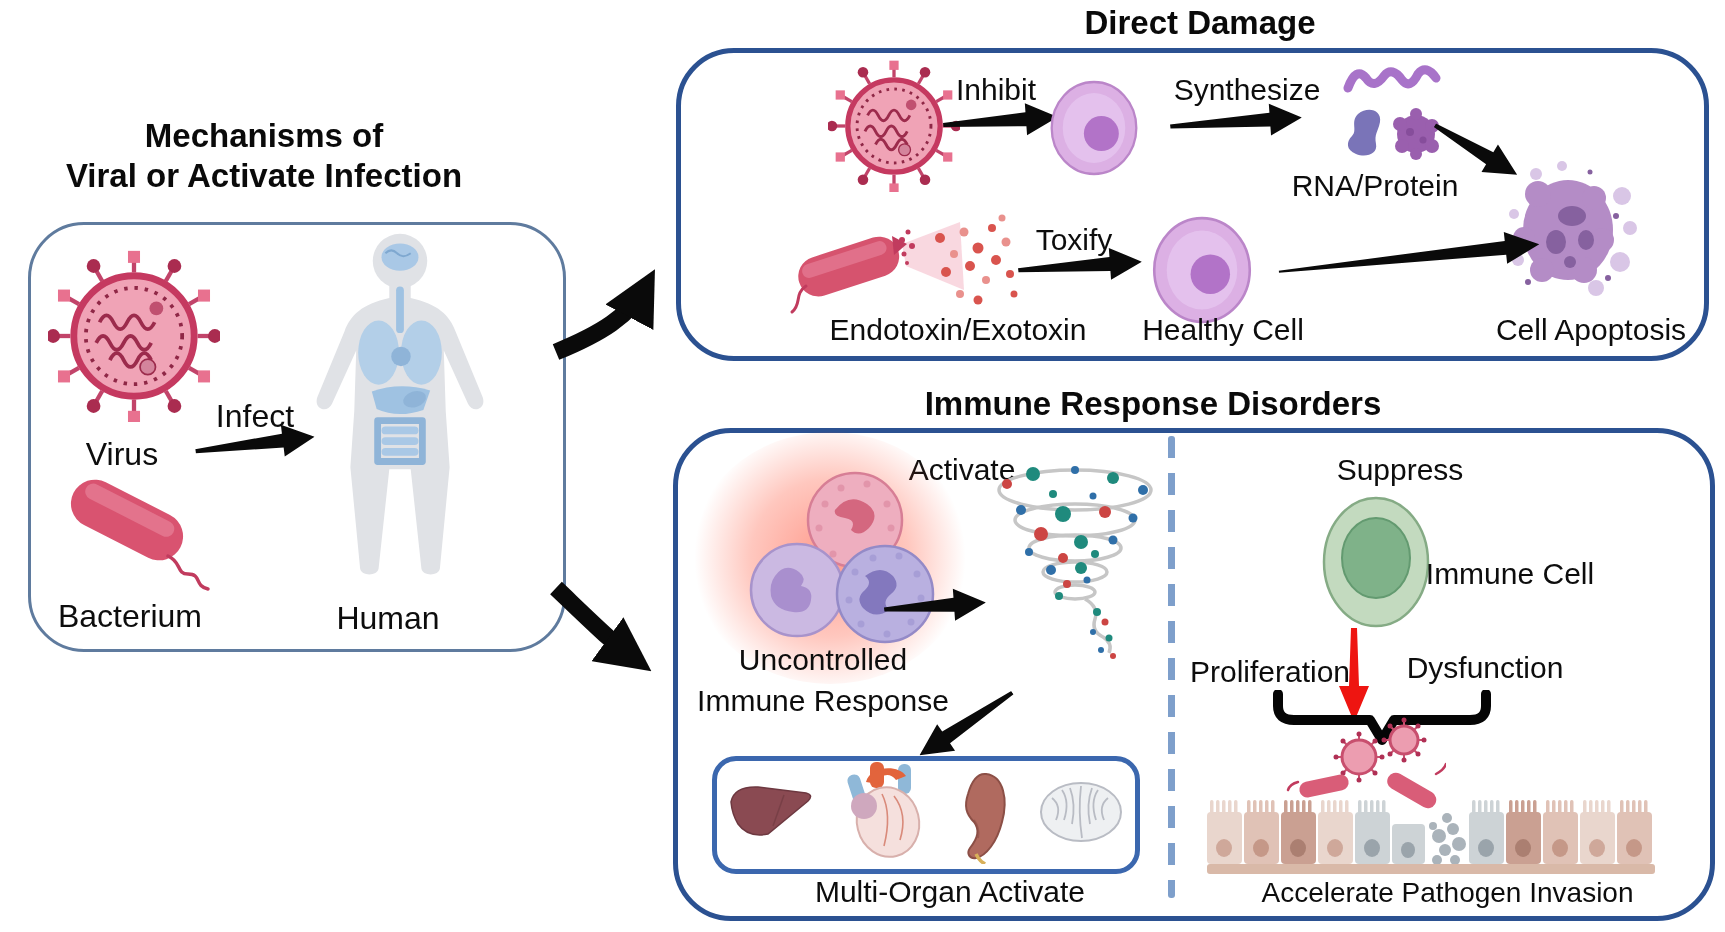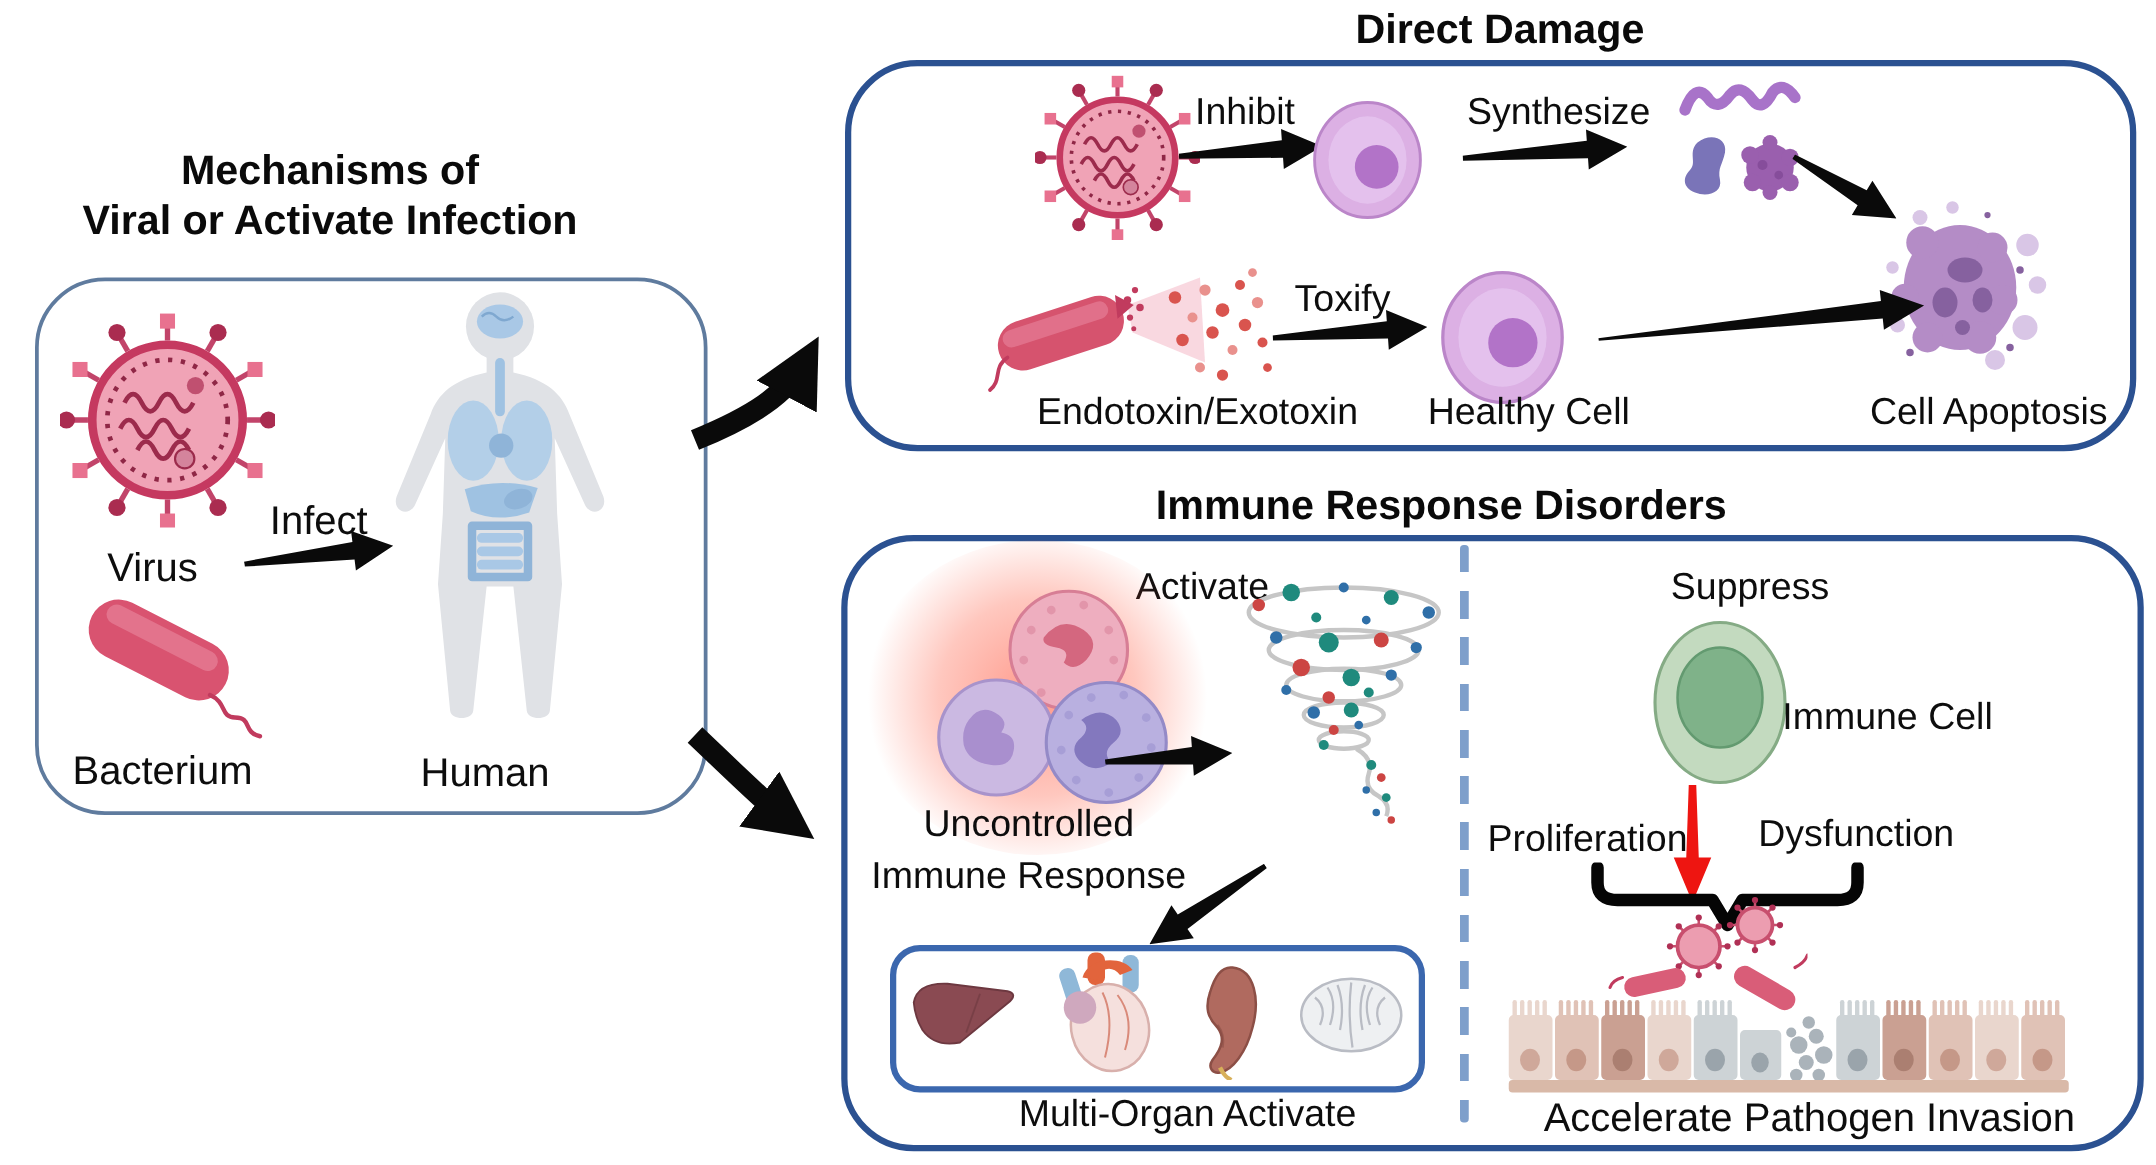--- a/index.html
+++ b/index.html
@@ -193,20 +193,21 @@
       <circle cx="62" cy="22" r="7"></circle>
         <circle cx="94" cy="24" r="7"></circle>
         <circle cx="94" cy="44" r="7"></circle>
       <circle cx="64" cy="44" r="7"></circle>
         <circle cx="78" cy="12" r="6"></circle>
         <circle cx="78" cy="52" r="6"></circle>
     </g>
     <circle cx="72" cy="30" r="4" fill="#7d4693" opacity="0.7"></circle>
     <circle cx="85" cy="38" r="3.5" fill="#7d4693" opacity="0.7"></circle>
   </svg>
+  <div class="label" style="left:1275px;top:168px;width:200px;">RNA/Protein</div>
 
   <svg class="tarrow" style="left:1428px;top:132px;transform:rotate(31deg);" width="96" height="36" viewBox="0 0 96 36">
     <polygon points="0,16 64,11 64,2 96,18 64,34 64,25 0,20" fill="#0a0a0a"></polygon>
   </svg>
 
   <svg class="abs" style="left:1498px;top:158px;" width="150" height="152" viewBox="0 0 150 152">
     <ellipse cx="70" cy="72" rx="45" ry="50" fill="#b48cc6"></ellipse>
     <g fill="#b48cc6">
       <circle cx="40" cy="36" r="13"></circle>
         <circle cx="96" cy="40" r="12"></circle>
@@ -596,15 +597,15 @@
         <circle cx="248" cy="33" r="6"></circle>
         <circle cx="240" cy="54" r="6"></circle>
       <circle cx="254" cy="48" r="7"></circle>
         <circle cx="232" cy="64" r="5"></circle>
         <circle cx="250" cy="64" r="5"></circle>
       <circle cx="242" cy="22" r="5"></circle>
         <circle cx="228" cy="30" r="4"></circle>
     </g>
     <rect x="2" y="68" width="448" height="10" rx="3" fill="#d9b9a8"></rect>
   </svg>
-  <div class="label" style="left:1210px;top:876px;width:475px;font-size:32px;">Accelerate Pathogen Invasion</div>
+  <div class="label" style="left:1210px;top:876px;width:475px;font-size:28px;">Accelerate Pathogen Invasion</div>
 
 </div>
 
 </body></html>

